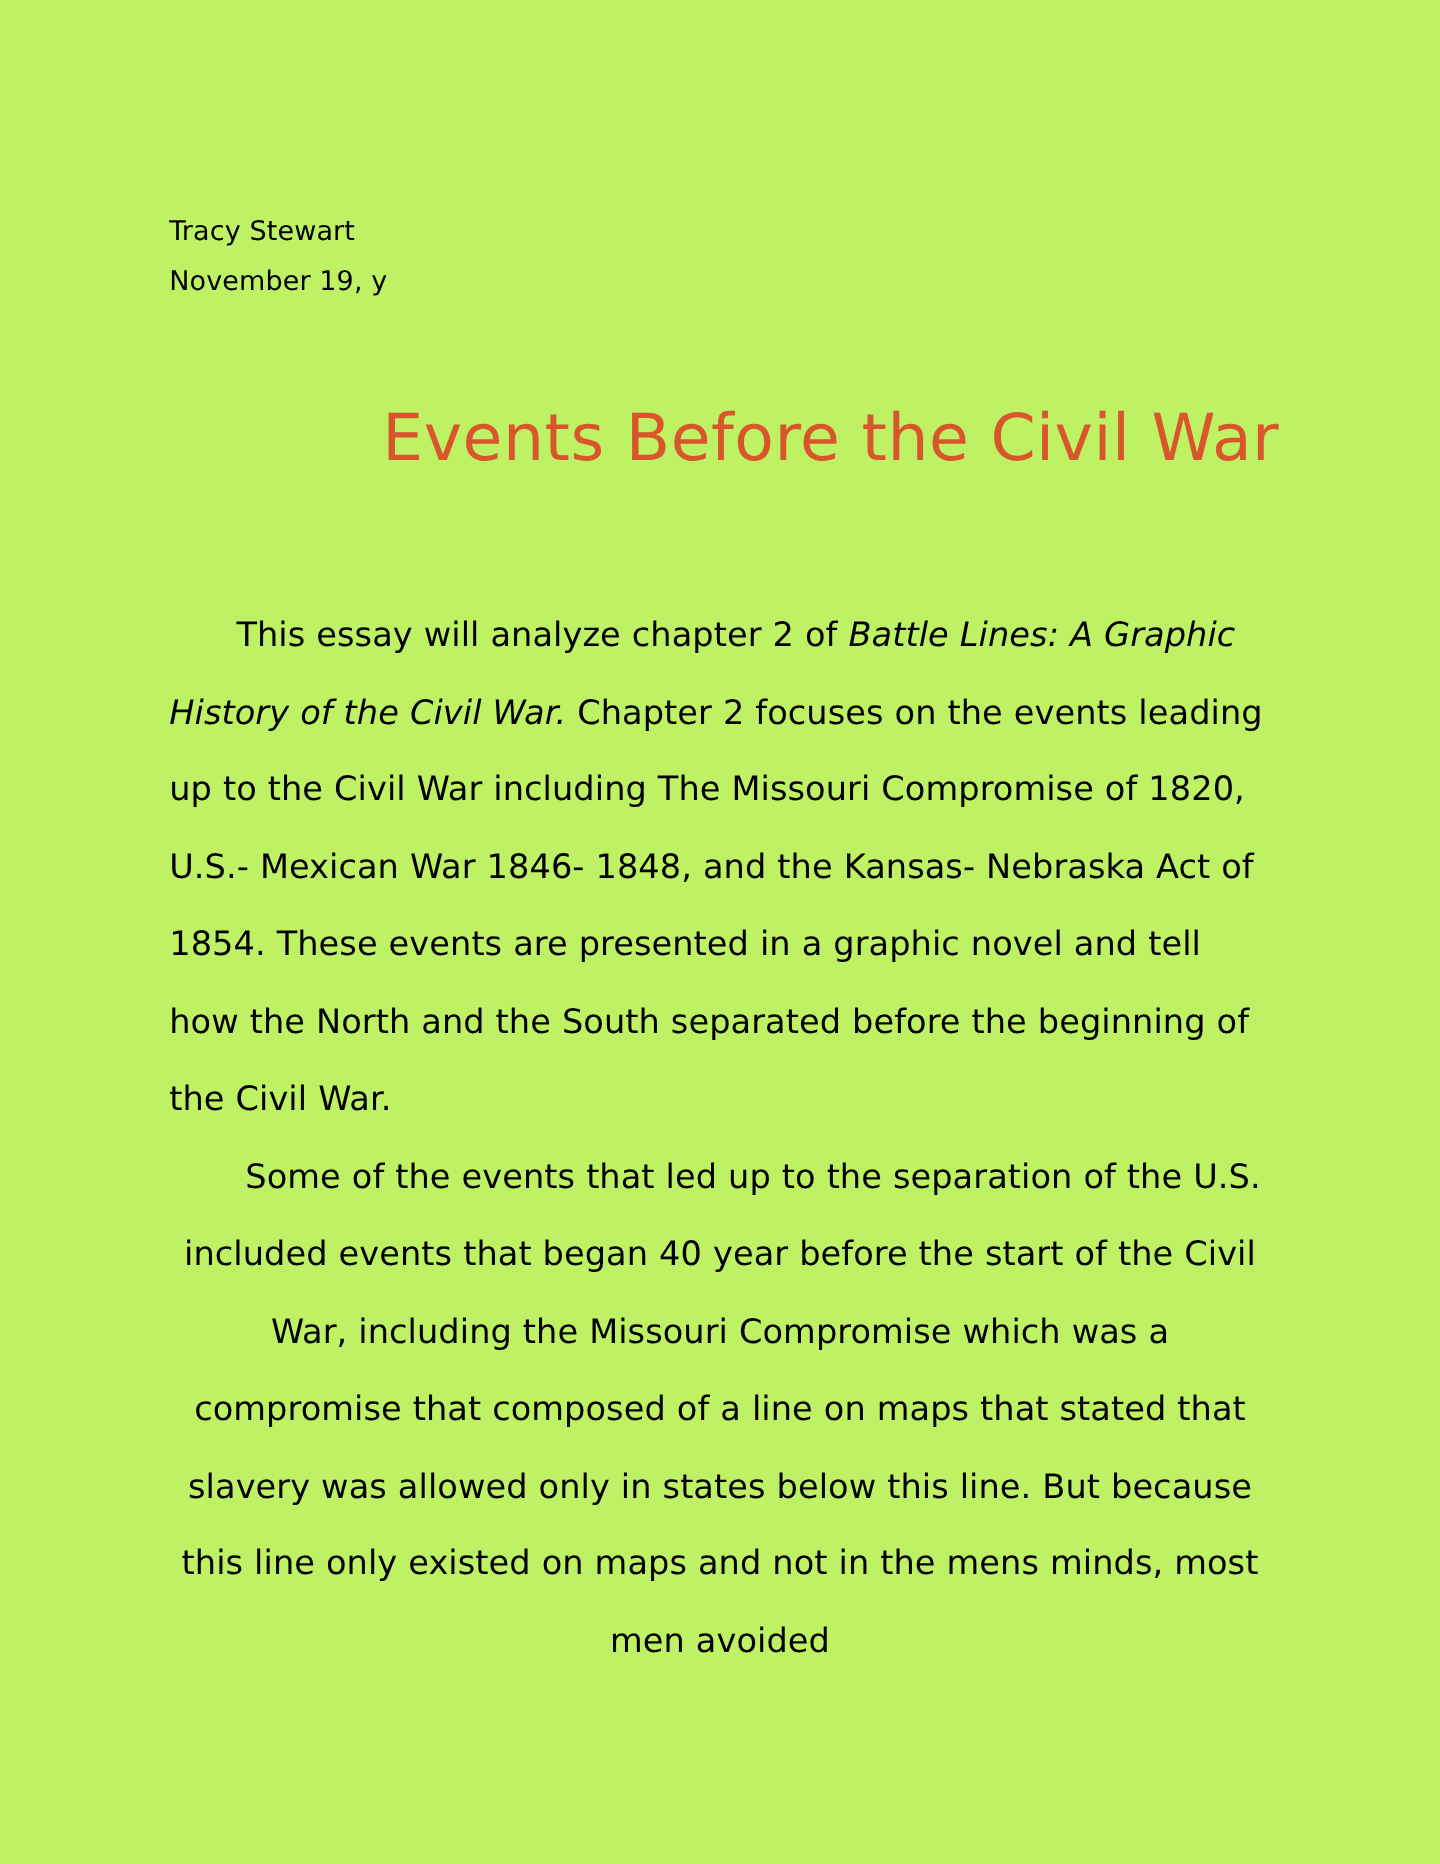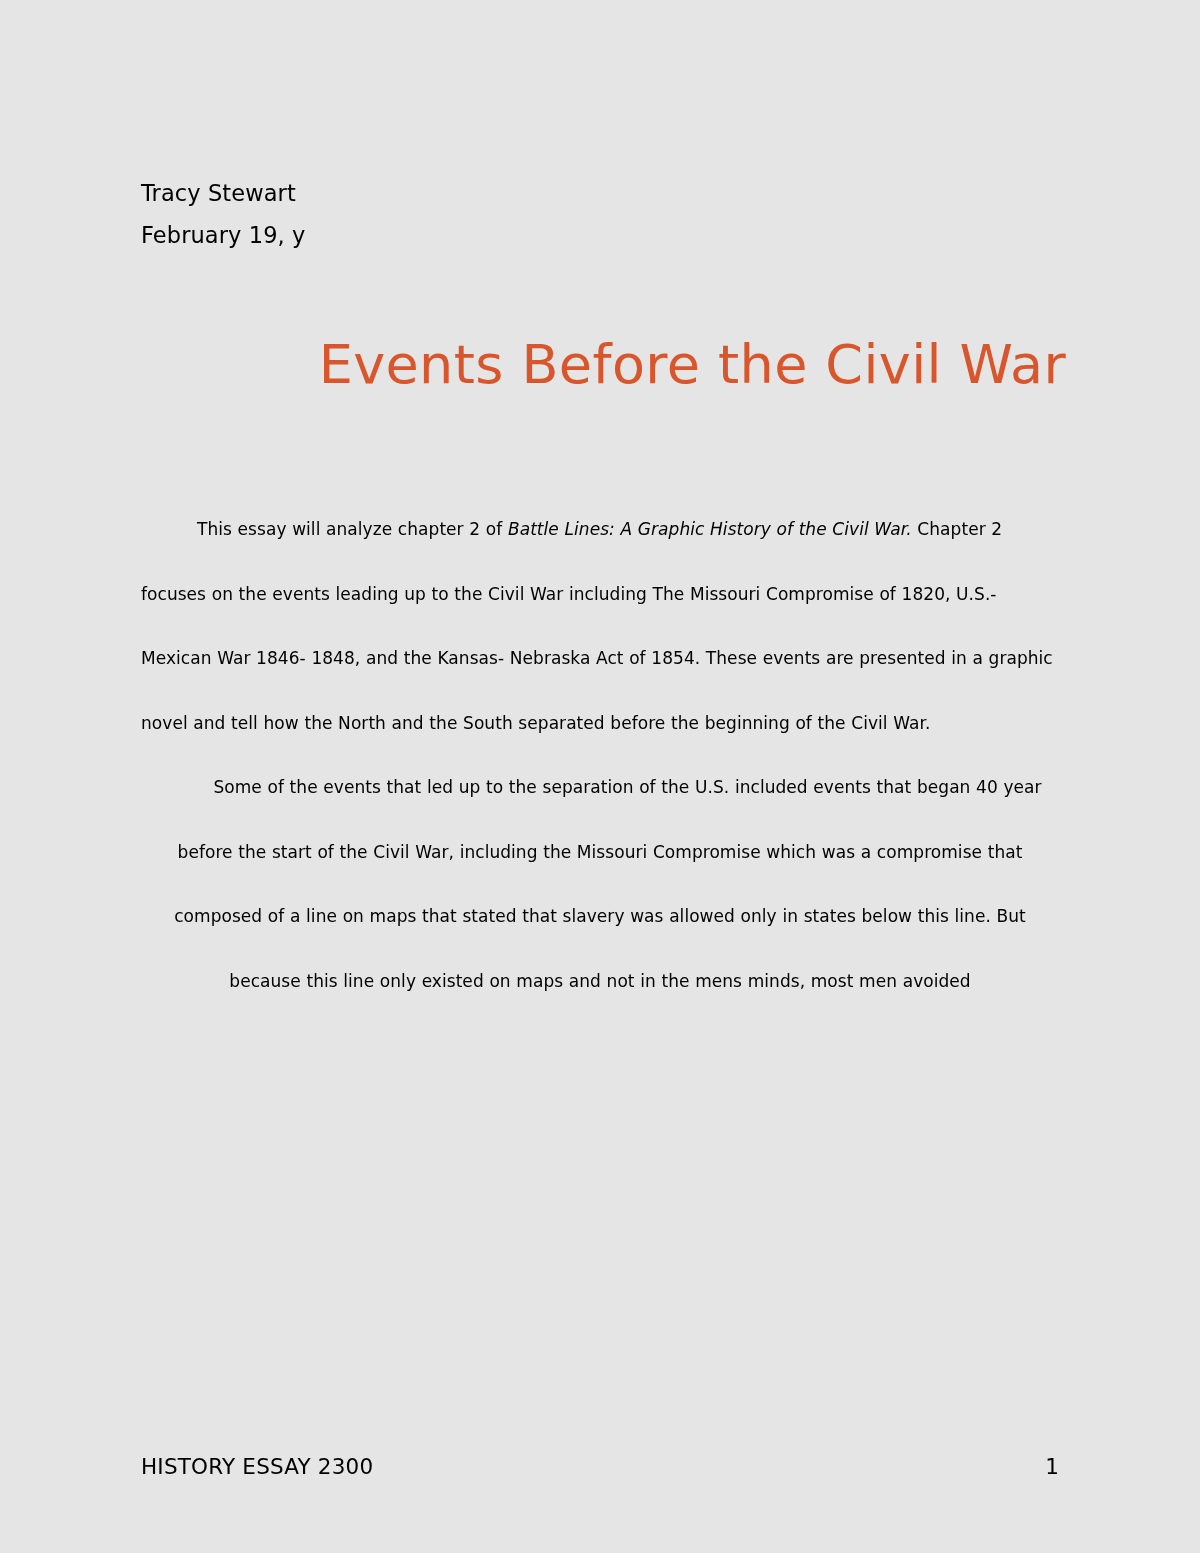--- a/index.html
+++ b/index.html
@@ -12,21 +12,21 @@
     background: #ffffff;
     font-family: "DejaVu Sans", sans-serif;
     -webkit-font-smoothing: antialiased;
     overflow: hidden;
   }
 
   .page {
     position: relative;
     width: 1200px;
     height: 1553px;
-    background: #e5e5e5;
+    background: #bef264;
     box-sizing: border-box;
   }
 
   
   .doc-header {
     position: absolute;
     left: 141px;
     top: 172px;
     width: 700px;
   }
@@ -54,21 +54,21 @@
   }
 
   
   .doc-body {
     position: absolute;
     left: 141px;
     top: 497px;
     width: 918px;
   }
   .para {
-    font-size: 17px;
+    font-size: 28px;
     line-height: 64.5px;
     color: #000000;
     text-align: left;
     margin: 0;
     letter-spacing: 0.05px;
     word-spacing: 0.2px;
   }
   .para + .para {
     margin-top: 0;
     text-align: center;
@@ -107,31 +107,27 @@
     color: #000000;
   }
 </style>
 </head>
 <body>
 
 <div class="page">
 
   <div class="doc-header">
     <div class="hline">Tracy Stewart</div>
-    <div class="hline">February 19, y</div>
+    <div class="hline">November 19, y</div>
   </div>
 
   <div class="doc-title">Events Before the Civil War</div>
 
   <div class="doc-body">
 
     <p class="para"><span class="indent"></span><span>This essay will analyze chapter 2 of </span><span class="ital">Battle Lines: A Graphic History of the Civil War.</span><span> Chapter 2 focuses on the events leading up to the Civil War including The Missouri Compromise of 1820, U.S.- Mexican War 1846- 1848, and the Kansas- Nebraska Act of 1854. These events are presented in a graphic novel and tell how the North and the South separated before the beginning of the Civil War.</span></p>
 
     <p class="para"><span class="indent-sm"></span><span>Some of the events that led up to the separation of the U.S. included events that began 40 year before the start of the Civil War, including the Missouri Compromise which was a compromise that composed of a line on maps that stated that slavery was allowed only in states below this line. But because this line only existed on maps and not in the mens minds, most men avoided</span></p>
 
   </div>
 
-  <div class="doc-footer">
-    <div class="ftext">HISTORY ESSAY 2300</div>
-    <div class="pageno">1</div>
-  </div>
 
 </div>
 
 </body></html>

